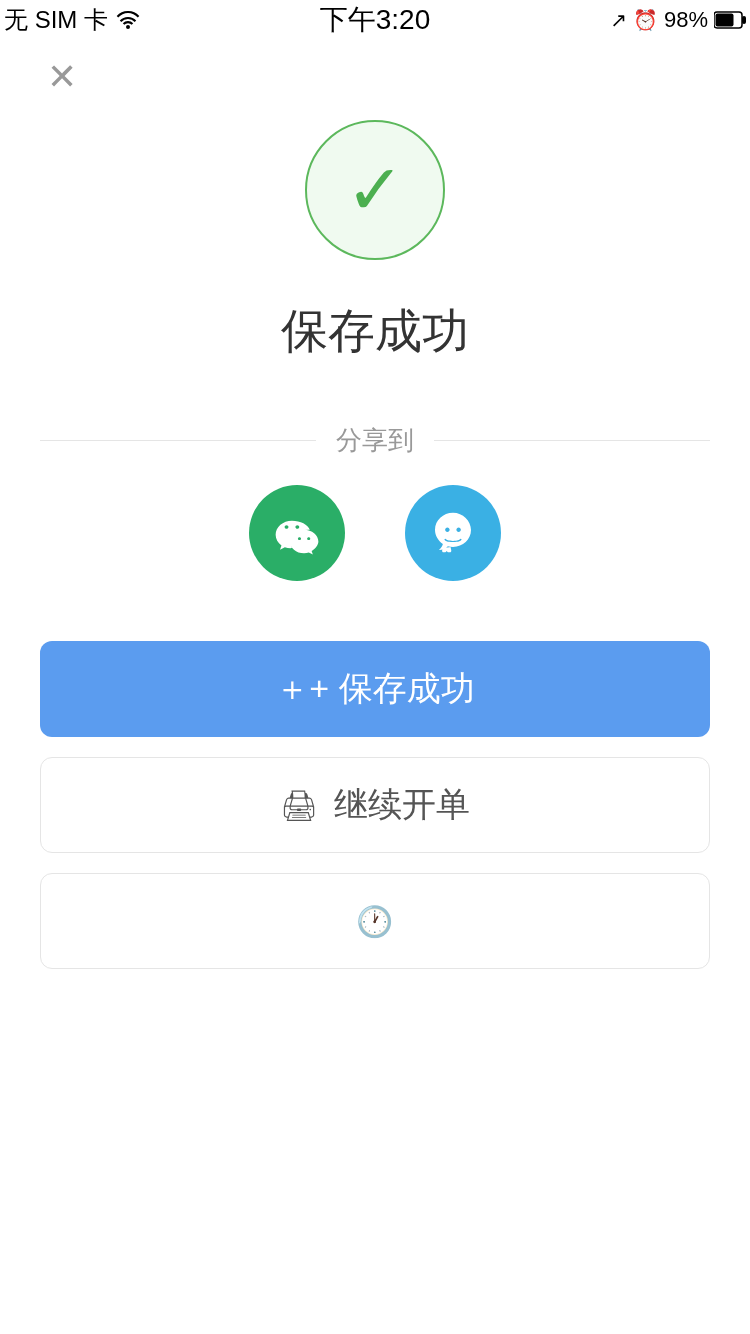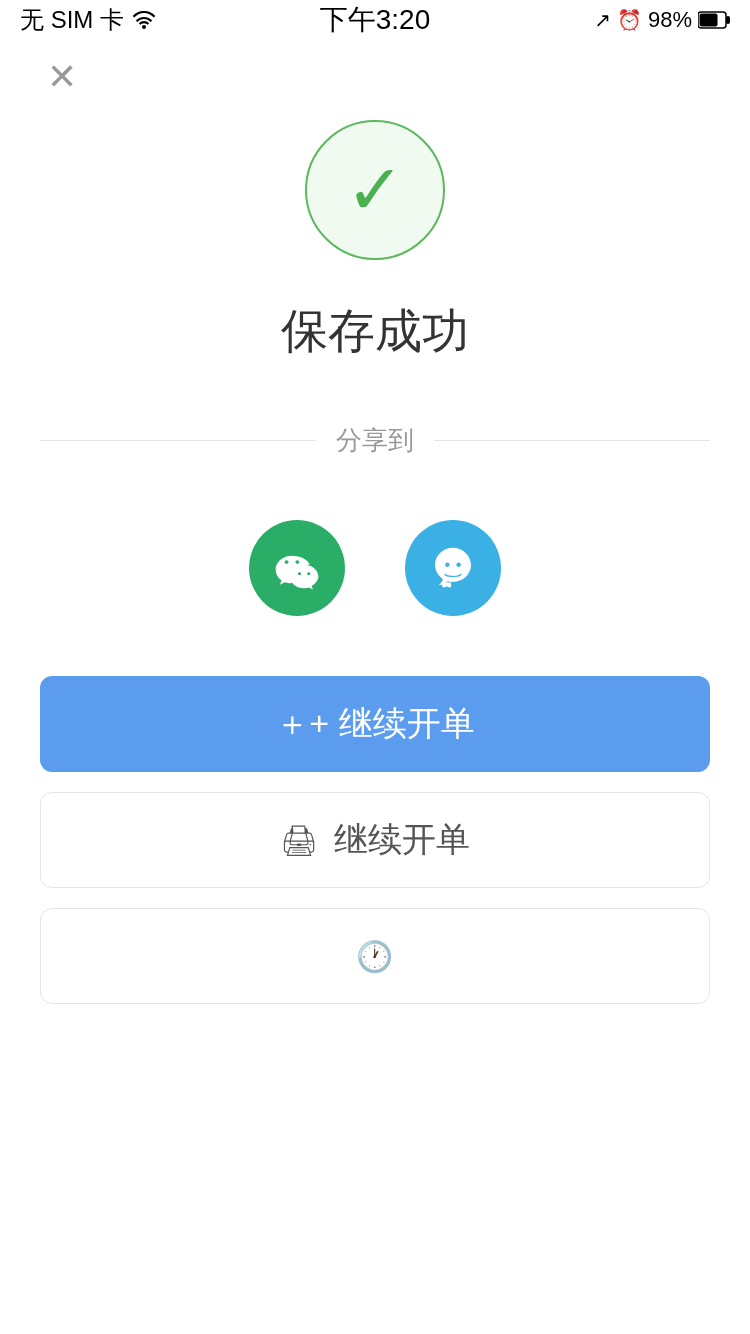--- a/index.html
+++ b/index.html
@@ -19,21 +19,21 @@
     }
 
     
     .status-bar {
       width: 100%;
       height: 40px;
       background: #ffffff;
       display: flex;
       align-items: center;
       justify-content: space-between;
-      padding: 0 20px;
+      padding: 0 4px;
       font-size: 24px;
       color: #000;
     }
 
     .status-bar-left {
       display: flex;
       align-items: center;
       gap: 8px;
       font-size: 24px;
     }
@@ -115,21 +115,21 @@
     
     .share-section {
       width: 100%;
       padding: 0 40px;
       margin-bottom: 50px;
     }
 
     .share-divider {
       display: flex;
       align-items: center;
-      margin-bottom: 62px;
+      margin-bottom: 27px;
     }
 
     .divider-line {
       flex: 1;
       height: 1px;
       background: #e5e5e5;
     }
 
     .share-label {
       font-size: 26px;
@@ -278,21 +278,21 @@
           <path d="M15 36.5c-.3 1.2-.5 2-.6 2.5-.3 1.2.2 2 1.4 2.2.8.1 1.8-.2 2.6-1.3.8 1.1 1.8 1.4 2.6 1.3 1.2-.2 1.7-1 1.4-2.2-.1-.5-.3-1.3-.6-2.5-.8.2-1.8.3-1.8.3h-3.2s-1-.1-1.8-.3z" fill="white"></path>
         </svg>
       </button>
     </div>
   </div>
 
   <div class="action-buttons">
 
     <button class="btn-primary">
       <span class="btn-icon">＋</span>
-      <span style="margin-left: -16px;">+ 继续开单</span>
+      <span style="margin-left: -16px;">+ 保存成功</span>
     </button>
 
     <button class="btn-secondary">
       <span class="btn-icon" style="font-size:30px;">🖨</span>
       <span>继续开单</span>
     </button>
 
     <button class="btn-secondary">
       <span class="btn-icon" style="font-size:30px;">🕐</span>
     </button>

